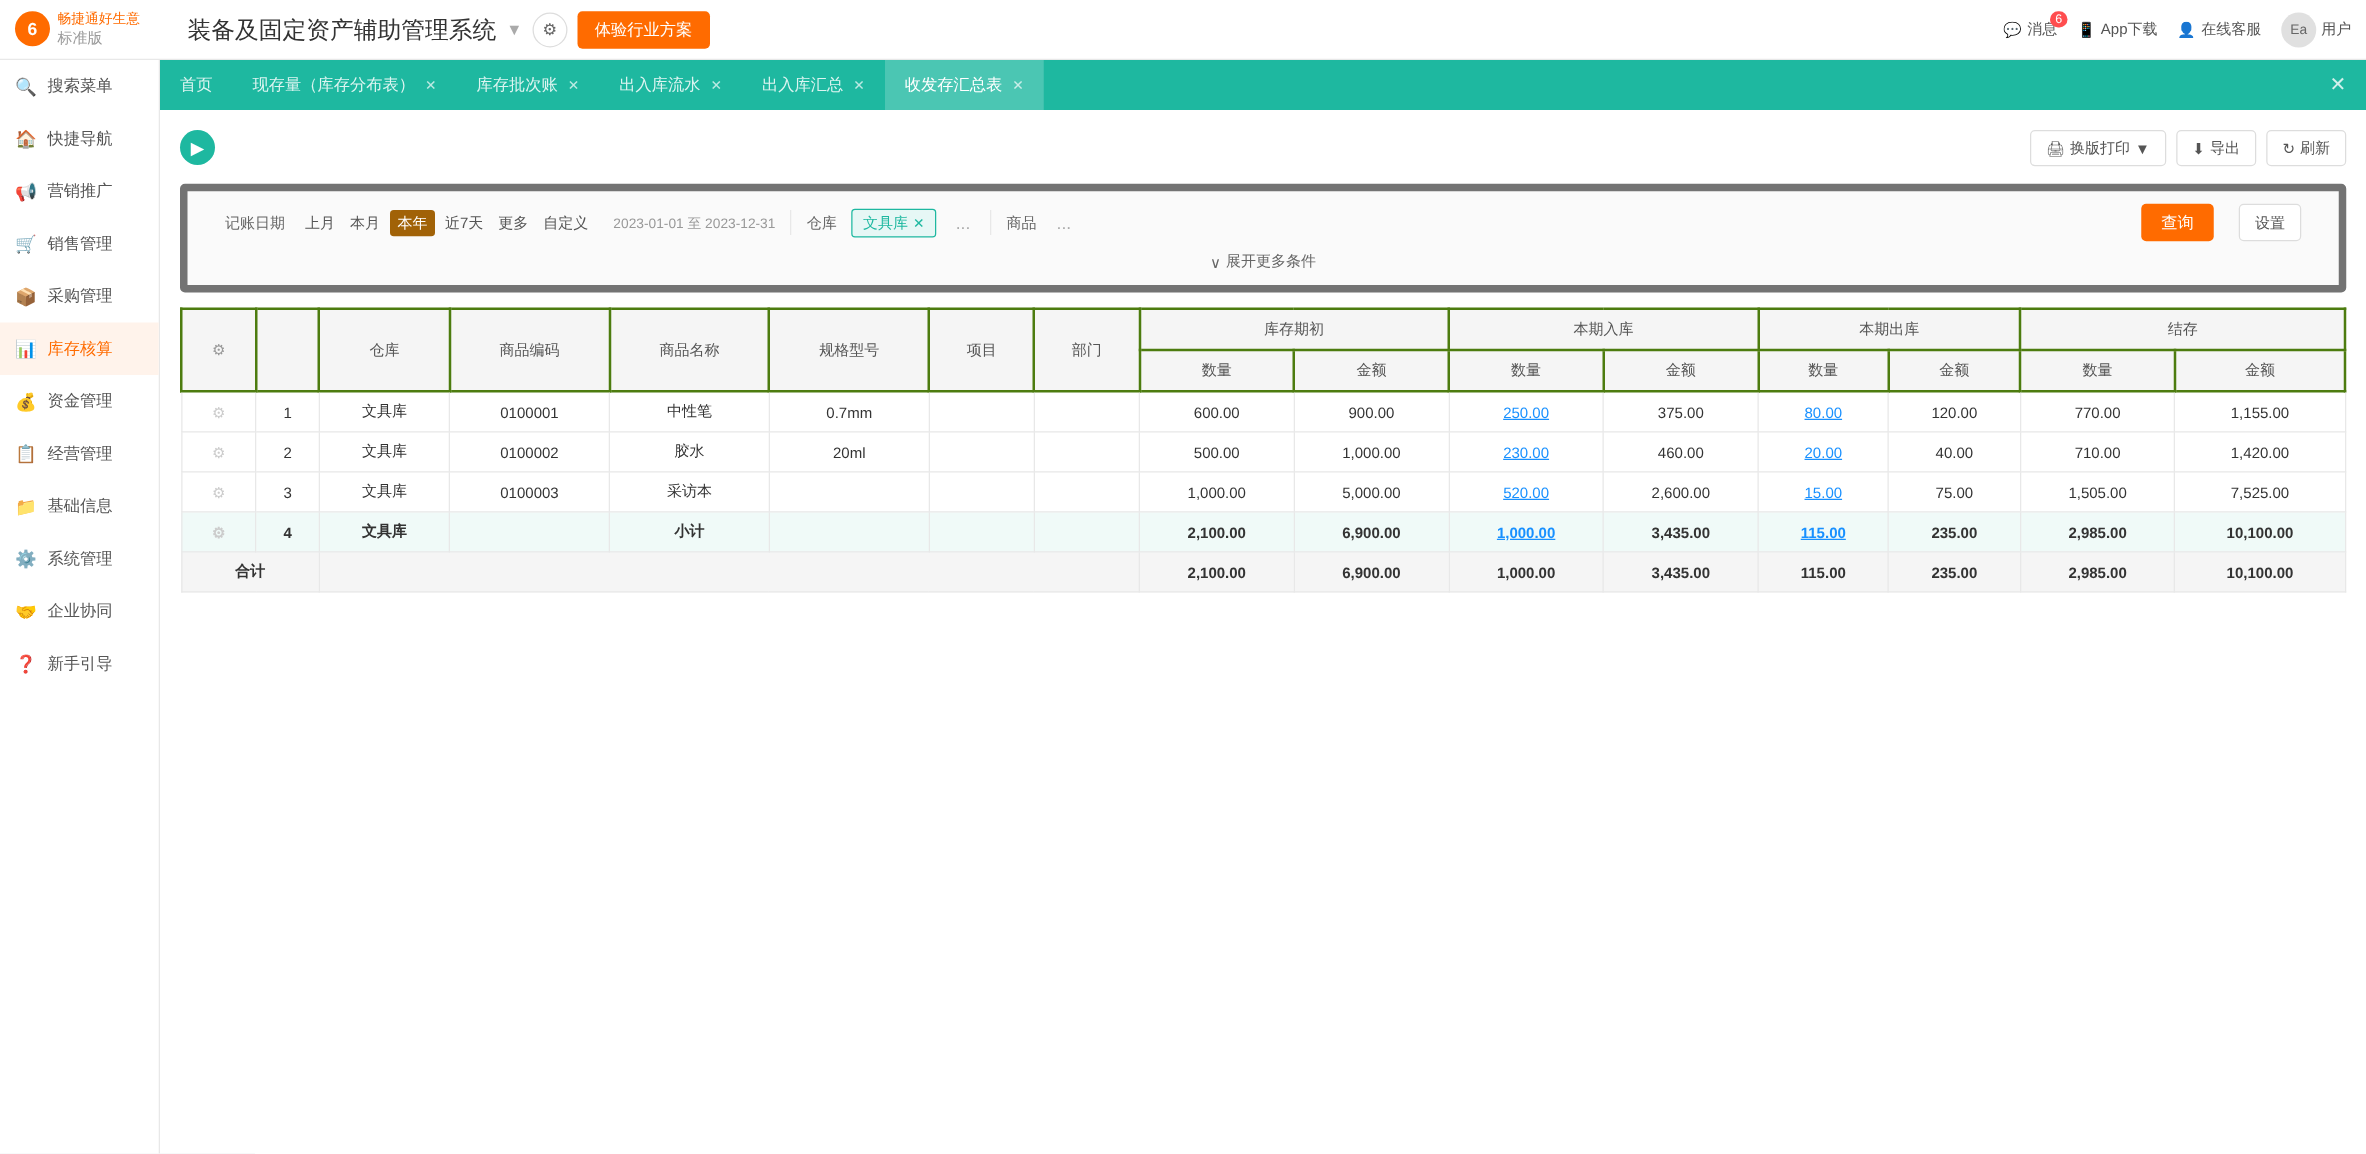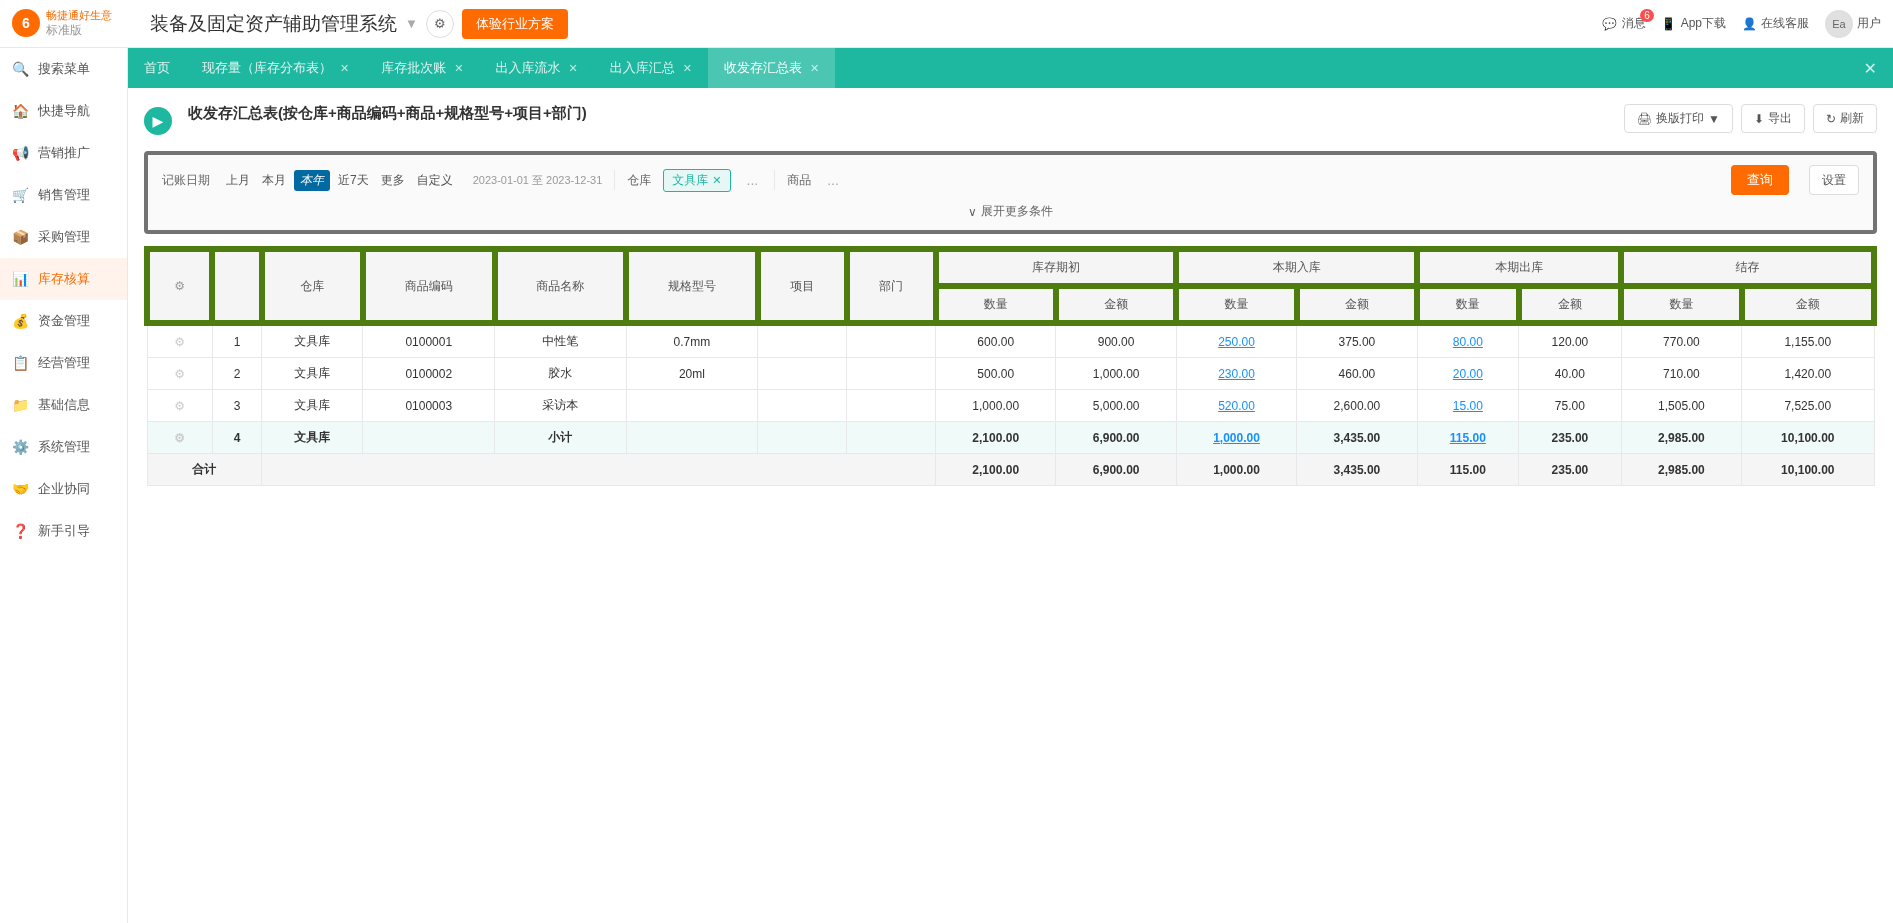--- a/index.html
+++ b/index.html
@@ -34,39 +34,39 @@
     .sidebar-icon { width: 18px; height: 18px; display: flex; align-items: center; justify-content: center; font-size: 14px; }
 
     
     .tab-item { display: flex; align-items: center; gap: 6px; padding: 0 16px; height: 48px; color: rgba(255,255,255,0.85); cursor: pointer; font-size: 13px; white-space: nowrap; }
     .tab-item.active { background: rgba(255,255,255,0.2); color: white; }
     .tab-close { font-size: 11px; color: rgba(255,255,255,0.7); margin-left: 2px; }
     .tab-bar-close { margin-left: auto; padding: 0 16px; color: rgba(255,255,255,0.8); cursor: pointer; font-size: 16px; }
 
     
     .page-title { font-size: 15px; font-weight: bold; color: #333; margin-bottom: 14px; }
-    .filter-area { border: 4px solid #737373; border-radius: 4px; padding: 10px 14px; margin-bottom: 12px; background: #fafafa; }
+    .filter-area { border: 6px solid #737373; border-radius: 4px; padding: 10px 30px; margin-bottom: 12px; background: #fafafa; }
     .filter-row { display: flex; align-items: center; gap: 12px; }
     .filter-label { color: #666; font-size: 12px; white-space: nowrap; }
     .date-btns { display: flex; gap: 4px; align-items: center; }
     .date-btn { border: none; background: none; font-size: 12px; color: #555; cursor: pointer; padding: 2px 4px; }
-    .date-btn.active { background: #0369a1; color: white; border-radius: 3px; padding: 2px 6px; font-style: italic; }
+    .date-btn.active { background: #a16207; color: white; border-radius: 3px; padding: 2px 6px; }
     .date-range { font-size: 11px; color: #999; margin-left: 4px; }
     .filter-divider { width: 1px; height: 20px; background: #e8e8e8; }
     .warehouse-tag { display: flex; align-items: center; gap: 4px; background: #e6f7f5; border: 1px solid #1eb8a0; border-radius: 3px; padding: 2px 8px; font-size: 12px; color: #1eb8a0; }
     .tag-close { cursor: pointer; color: #1eb8a0; font-size: 11px; }
     .expand-row { display: flex; justify-content: center; margin-top: 8px; }
     .expand-btn { display: flex; align-items: center; gap: 4px; color: #666; font-size: 12px; cursor: pointer; border: none; background: none; }
     .action-btn { display: flex; align-items: center; gap: 4px; border: 1px solid #ddd; background: #fff; border-radius: 4px; padding: 5px 12px; font-size: 12px; cursor: pointer; color: #555; }
     .query-btn { background: #ff6b00; color: white; border: none; border-radius: 4px; padding: 6px 16px; font-size: 13px; cursor: pointer; }
     .set-btn { border: 1px solid #ddd; background: #fff; border-radius: 4px; padding: 5px 12px; font-size: 12px; cursor: pointer; color: #555; }
 
     
     .data-table { width: 100%; border-collapse: collapse; font-size: 12px; }
-    .data-table th { background: #f5f5f5; border: 6px solid #4d7c0f; padding: 7px 10px; text-align: center; color: #555; font-weight: normal; white-space: nowrap; }
+    .data-table th { background: #f5f5f5; border: 2px solid #4d7c0f; padding: 7px 10px; text-align: center; color: #555; font-weight: normal; white-space: nowrap; }
     .data-table td { border: 1px solid #e8e8e8; padding: 7px 10px; text-align: center; color: #333; }
     .data-table .subtotal td { font-weight: bold; background: #f0faf8; }
     .underline-num { text-decoration: underline; color: #1890ff; cursor: pointer; text-align: center; }
     .settings-cell { text-align: center; }
     .gear-icon { color: #999; cursor: pointer; }
     .th-group { text-align: center; }
 
     
     .page-header { display: flex; align-items: flex-start; justify-content: space-between; margin-bottom: 14px; }
     .header-right { display: flex; align-items: center; gap: 8px; }
@@ -201,21 +201,20 @@
           <span class="tab-close">✕</span>
         </div>
         <span class="tab-bar-close">✕</span>
       </div>
 
       <div class="page-content">
 
         <div class="page-header">
           <div style="display:flex;align-items:center;gap:8px;">
             <div class="filter-toggle">▶</div>
-            <h2 class="page-title">收发存汇总表(按仓库+商品编码+商品+规格型号+项目+部门)</h2>
           </div>
           <div class="header-right">
             <button class="print-btn">
               <span>🖨</span>
               <span>换版打印</span>
               <span>▼</span>
             </button>
             <button class="action-btn">
               <span>⬇</span>
               <span>导出</span>

